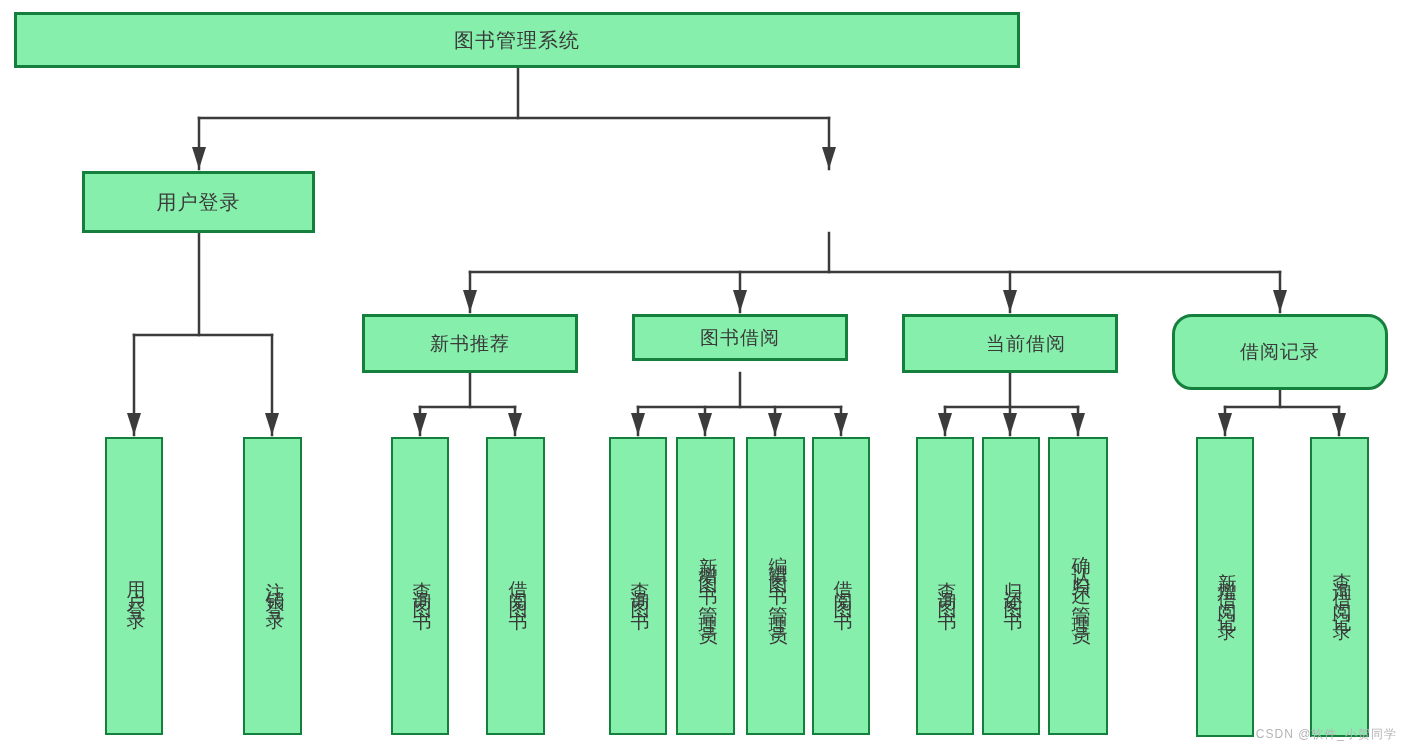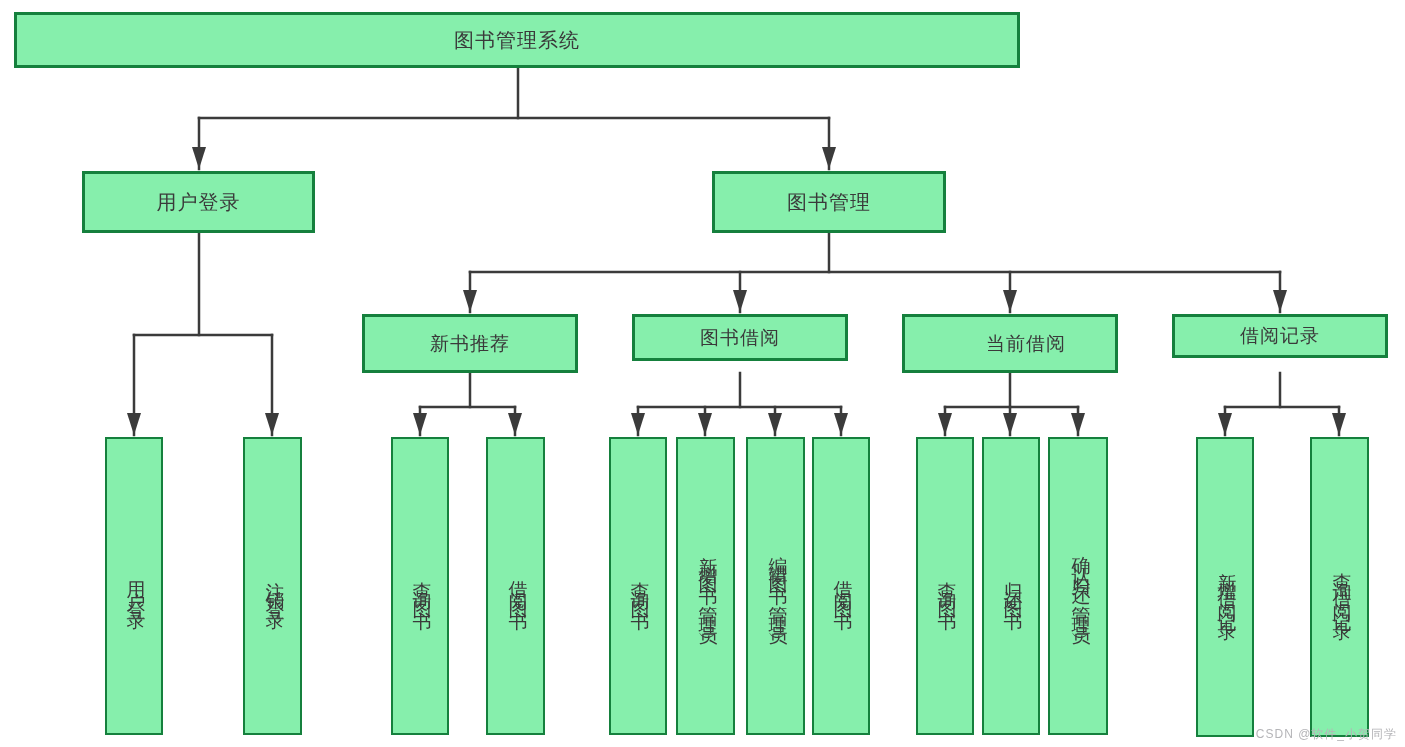--- a/index.html
+++ b/index.html
@@ -126,26 +126,25 @@
       <line x1="1280" y1="373" x2="1280" y2="407"></line>
       <line x1="1225" y1="407" x2="1339" y2="407"></line>
       <line x1="1225" y1="407" x2="1225" y2="435" marker-end="url(#arrow)"></line>
       <line x1="1339" y1="407" x2="1339" y2="435" marker-end="url(#arrow)"></line>
     </g>
   </svg>
 
   <div class="box h lvl1" style="left:14px; top:12px; width:1006px; height:56px;">图书管理系统</div>
 
   <div class="box h lvl2" style="left:82px; top:171px; width:233px; height:62px;">用户登录</div>
-  <div class="box h lvl2" style="left:712px; top:171px; width:234px; height:62px;">图书管理</div>
 
   <div class="box h lvl3" style="left:362px; top:314px; width:216px; height:59px;">新书推荐</div>
   <div class="box h lvl3" style="left:632px; top:314px; width:216px; height:47px;">图书借阅</div>
   <div class="box h lvl3" style="left:902px; top:314px; width:216px; height:59px;padding-left:32px;">当前借阅</div>
-  <div class="box h lvl3" style="left:1172px; top:314px; width:216px; height:44px;">借阅记录</div>
+  <div class="box h lvl3" style="left:1172px; top:314px; width:216px; height:76px;border-radius:20px;">借阅记录</div>
 
   <div class="box v" style="left:105px; top:437px; width:58px; height:298px;">用户登录</div>
   <div class="box v" style="left:243px; top:437px; width:59px; height:298px;">注销登录</div>
 
   <div class="box v" style="left:391px; top:437px; width:58px; height:298px;">查询图书</div>
   <div class="box v" style="left:486px; top:437px; width:59px; height:298px;">借阅图书</div>
 
   <div class="box v" style="left:609px; top:437px; width:58px; height:298px;">查询图书</div>
   <div class="box v" style="left:676px; top:437px; width:59px; height:298px;">新增图书（管理员）</div>
   <div class="box v" style="left:746px; top:437px; width:59px; height:298px;">编辑图书（管理员）</div>

